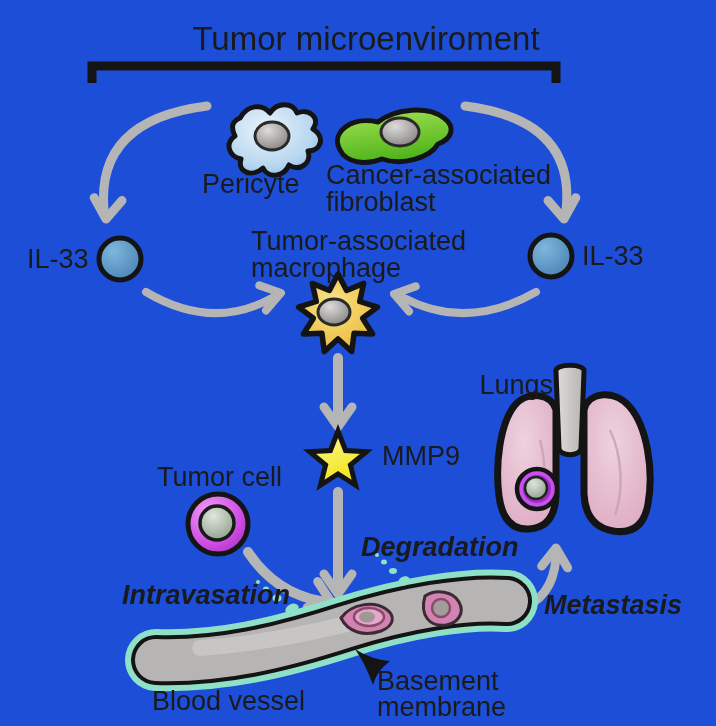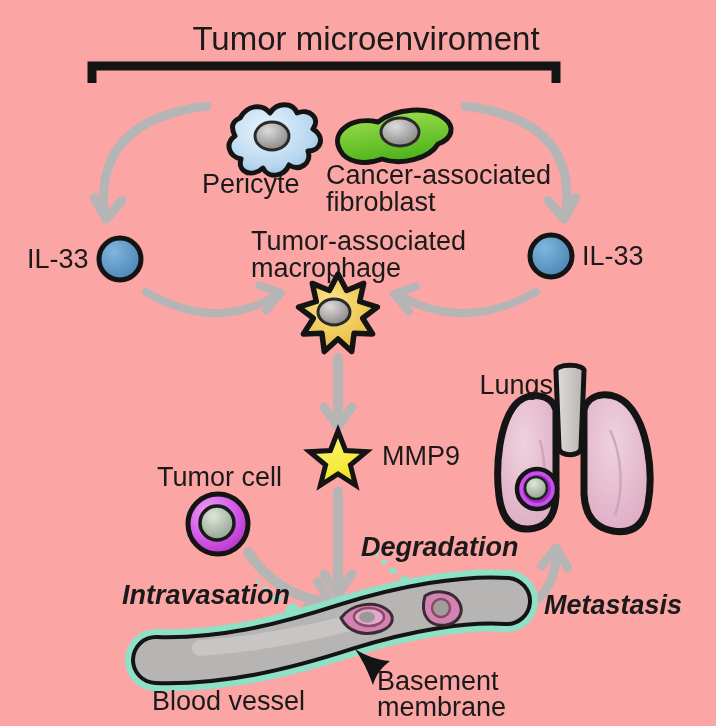--- a/index.html
+++ b/index.html
@@ -1,16 +1,16 @@
 <!DOCTYPE html>
 <html><head>
 <meta charset="utf-8">
 <style>
   html,body{margin:0;padding:0;background:#ffffff;}
-  .stage{position:relative;width:716px;height:726px;background:#fca5a5;overflow:hidden;}
+  .stage{position:relative;width:716px;height:726px;background:#1d4ed8;overflow:hidden;}
   svg{display:block;}
   text{font-family:"Liberation Sans","DejaVu Sans",sans-serif;fill:#1a1a1a;}
   .lbl{font-size:27px;}
   .lbl-title{font-size:33px;}
   .lbl-red{font-size:27px;font-style:italic;font-weight:bold;}
 </style>
 </head>
 <body>
 
 <div class="stage">

